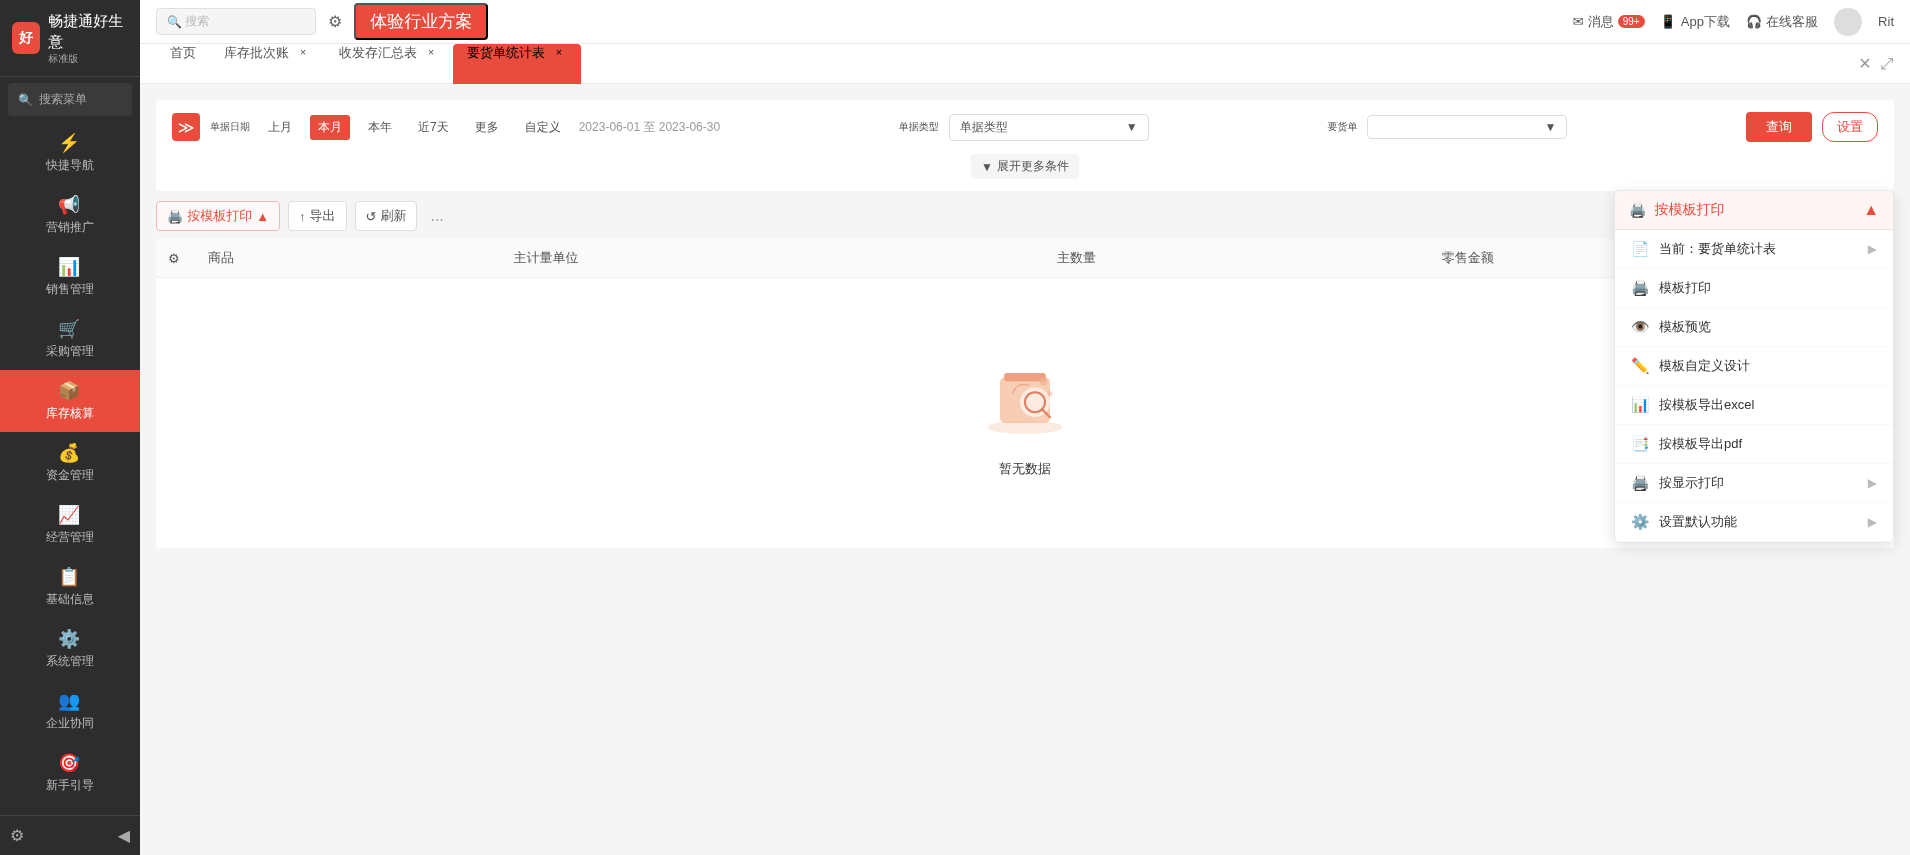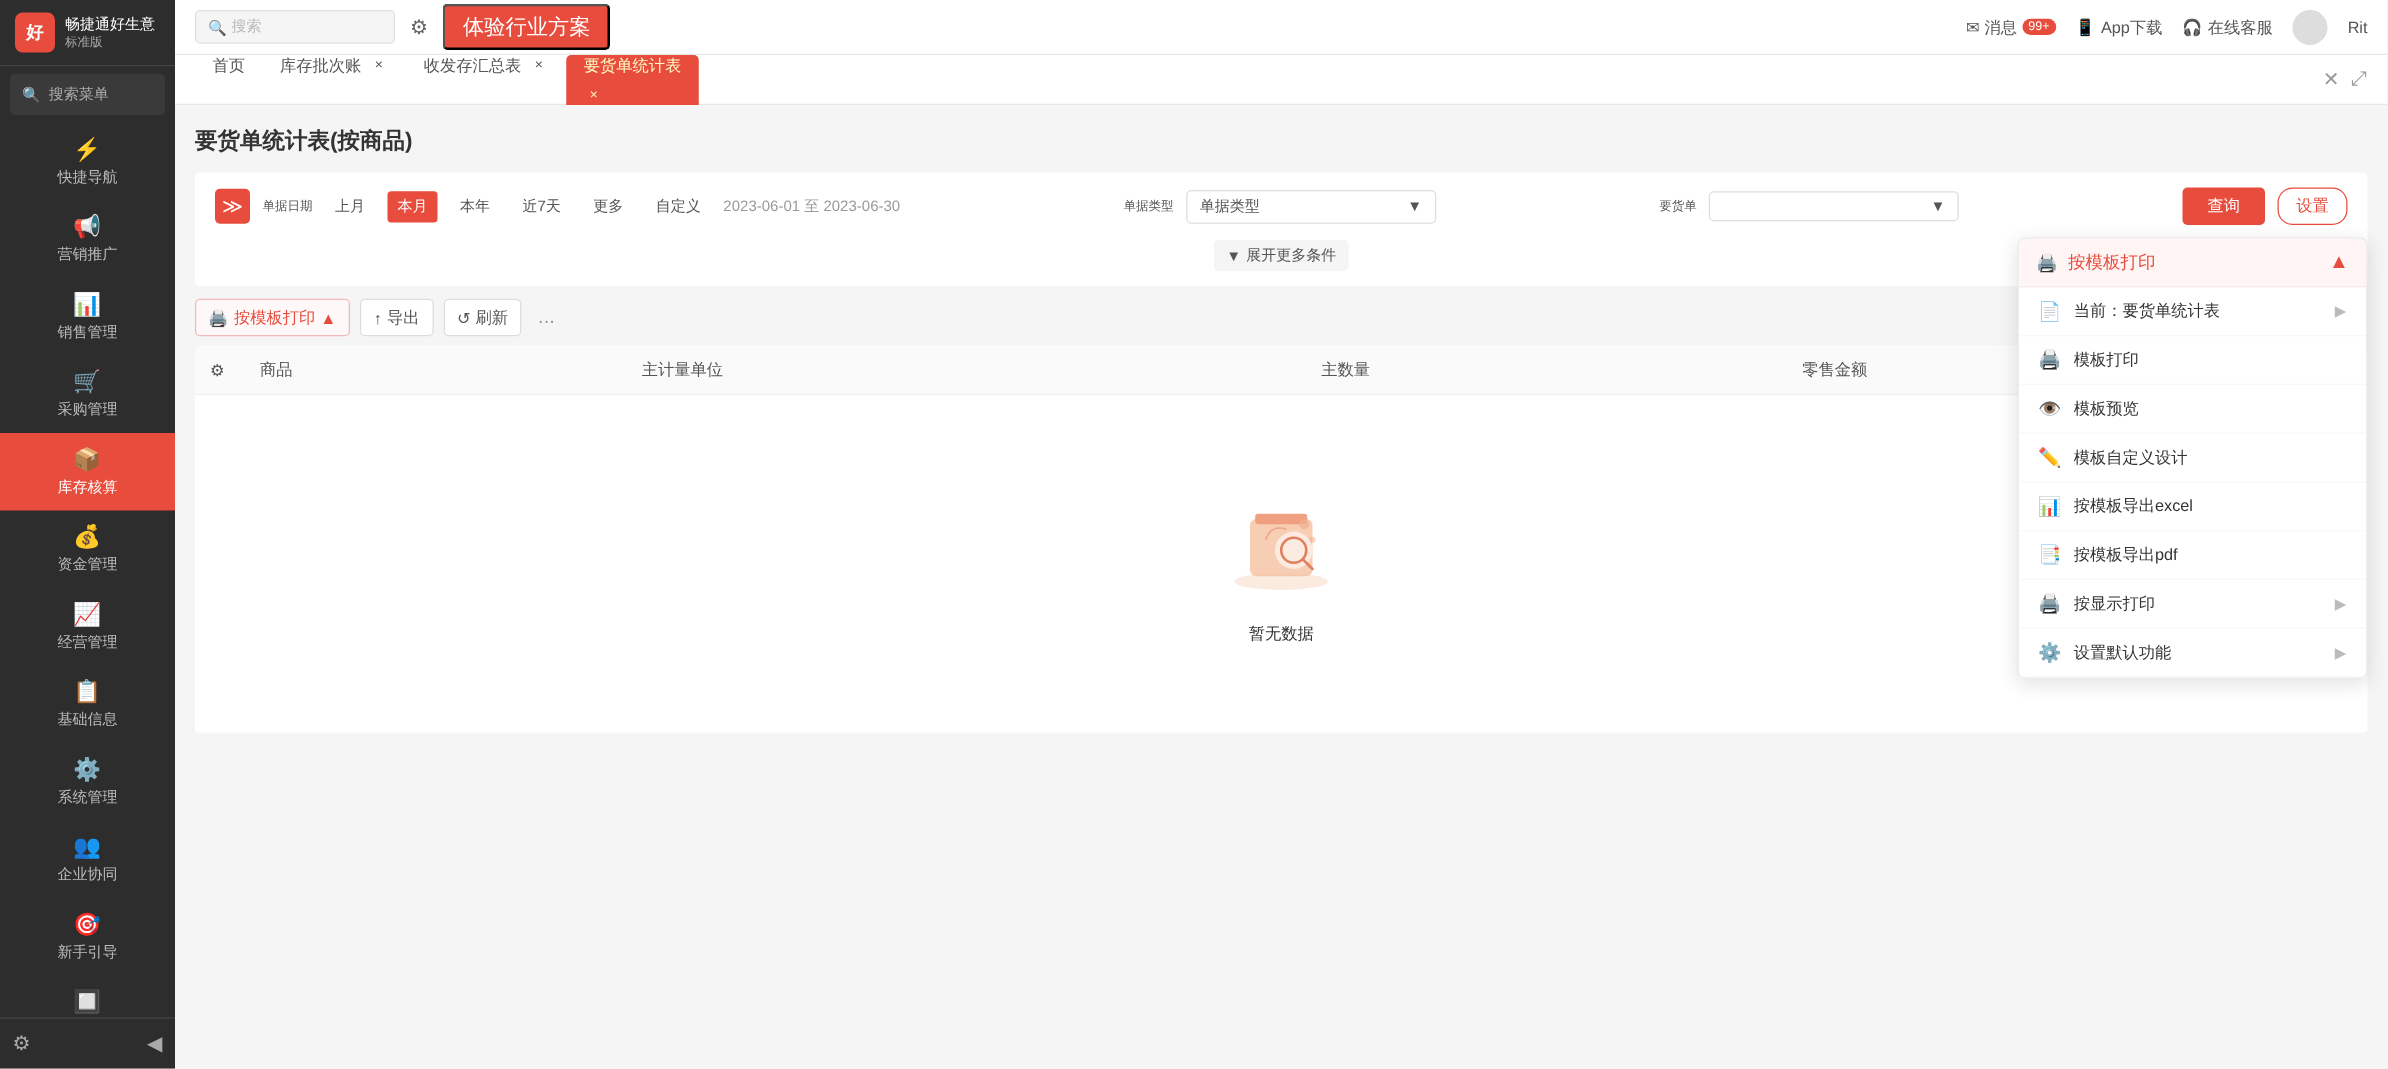--- a/index.html
+++ b/index.html
@@ -27,21 +27,21 @@
       height: 32px;
       background: #e74c3c;
       border-radius: 6px;
       display: flex;
       align-items: center;
       justify-content: center;
       color: white;
       font-weight: bold;
       font-size: 14px;
     }
-    .sidebar-logo-text { font-size: 12px; color: #fff; line-height: 1.4; }
+    .sidebar-logo-text { font-size: 15px; color: #fff; line-height: 1.4; }
     .sidebar-logo-sub { font-size: 10px; color: #aaa; }
     .sidebar-search {
       padding: 8px 10px;
       display: flex;
       align-items: center;
       gap: 6px;
       background: #3a3a3a;
       margin: 6px 8px;
       border-radius: 4px;
       cursor: pointer;
@@ -148,24 +148,23 @@
       display: flex;
       align-items: flex-start;
       gap: 6px;
       font-size: 13px;
       color: #555;
       cursor: pointer;
       border-bottom: 2px solid transparent;
     }
     .tab.active {
       background: #e74c3c;
-      color: #fef9c3;
+      color: #000000;
       border-radius: 4px 4px 0 0;
       border-bottom: none;
-      flex-direction: column;
     }
     .tab-close-btn {
       width: 16px;
       height: 16px;
       display: flex;
       align-items: center;
       justify-content: center;
       border-radius: 50%;
       font-size: 11px;
     }
@@ -526,21 +525,20 @@
       <span class="tab-close-btn">×</span>
     </div>
     <div class="topbar-spacer"></div>
     <div class="tab-window-btns">
       <div class="tab-window-btn">✕</div>
       <div class="tab-window-btn">⤢</div>
     </div>
   </div>
 
   <div class="content">
-    <div class="page-title">要货单统计表(按商品)</div>
 
     <div class="filter-bar">
       <div class="filter-row">
         <div class="filter-expand-btn">≫</div>
         <span class="filter-label">单据日期</span>
         <button class="date-btn">上月</button>
         <button class="date-btn active">本月</button>
         <button class="date-btn">本年</button>
         <button class="date-btn">近7天</button>
         <button class="date-btn">更多</button>

